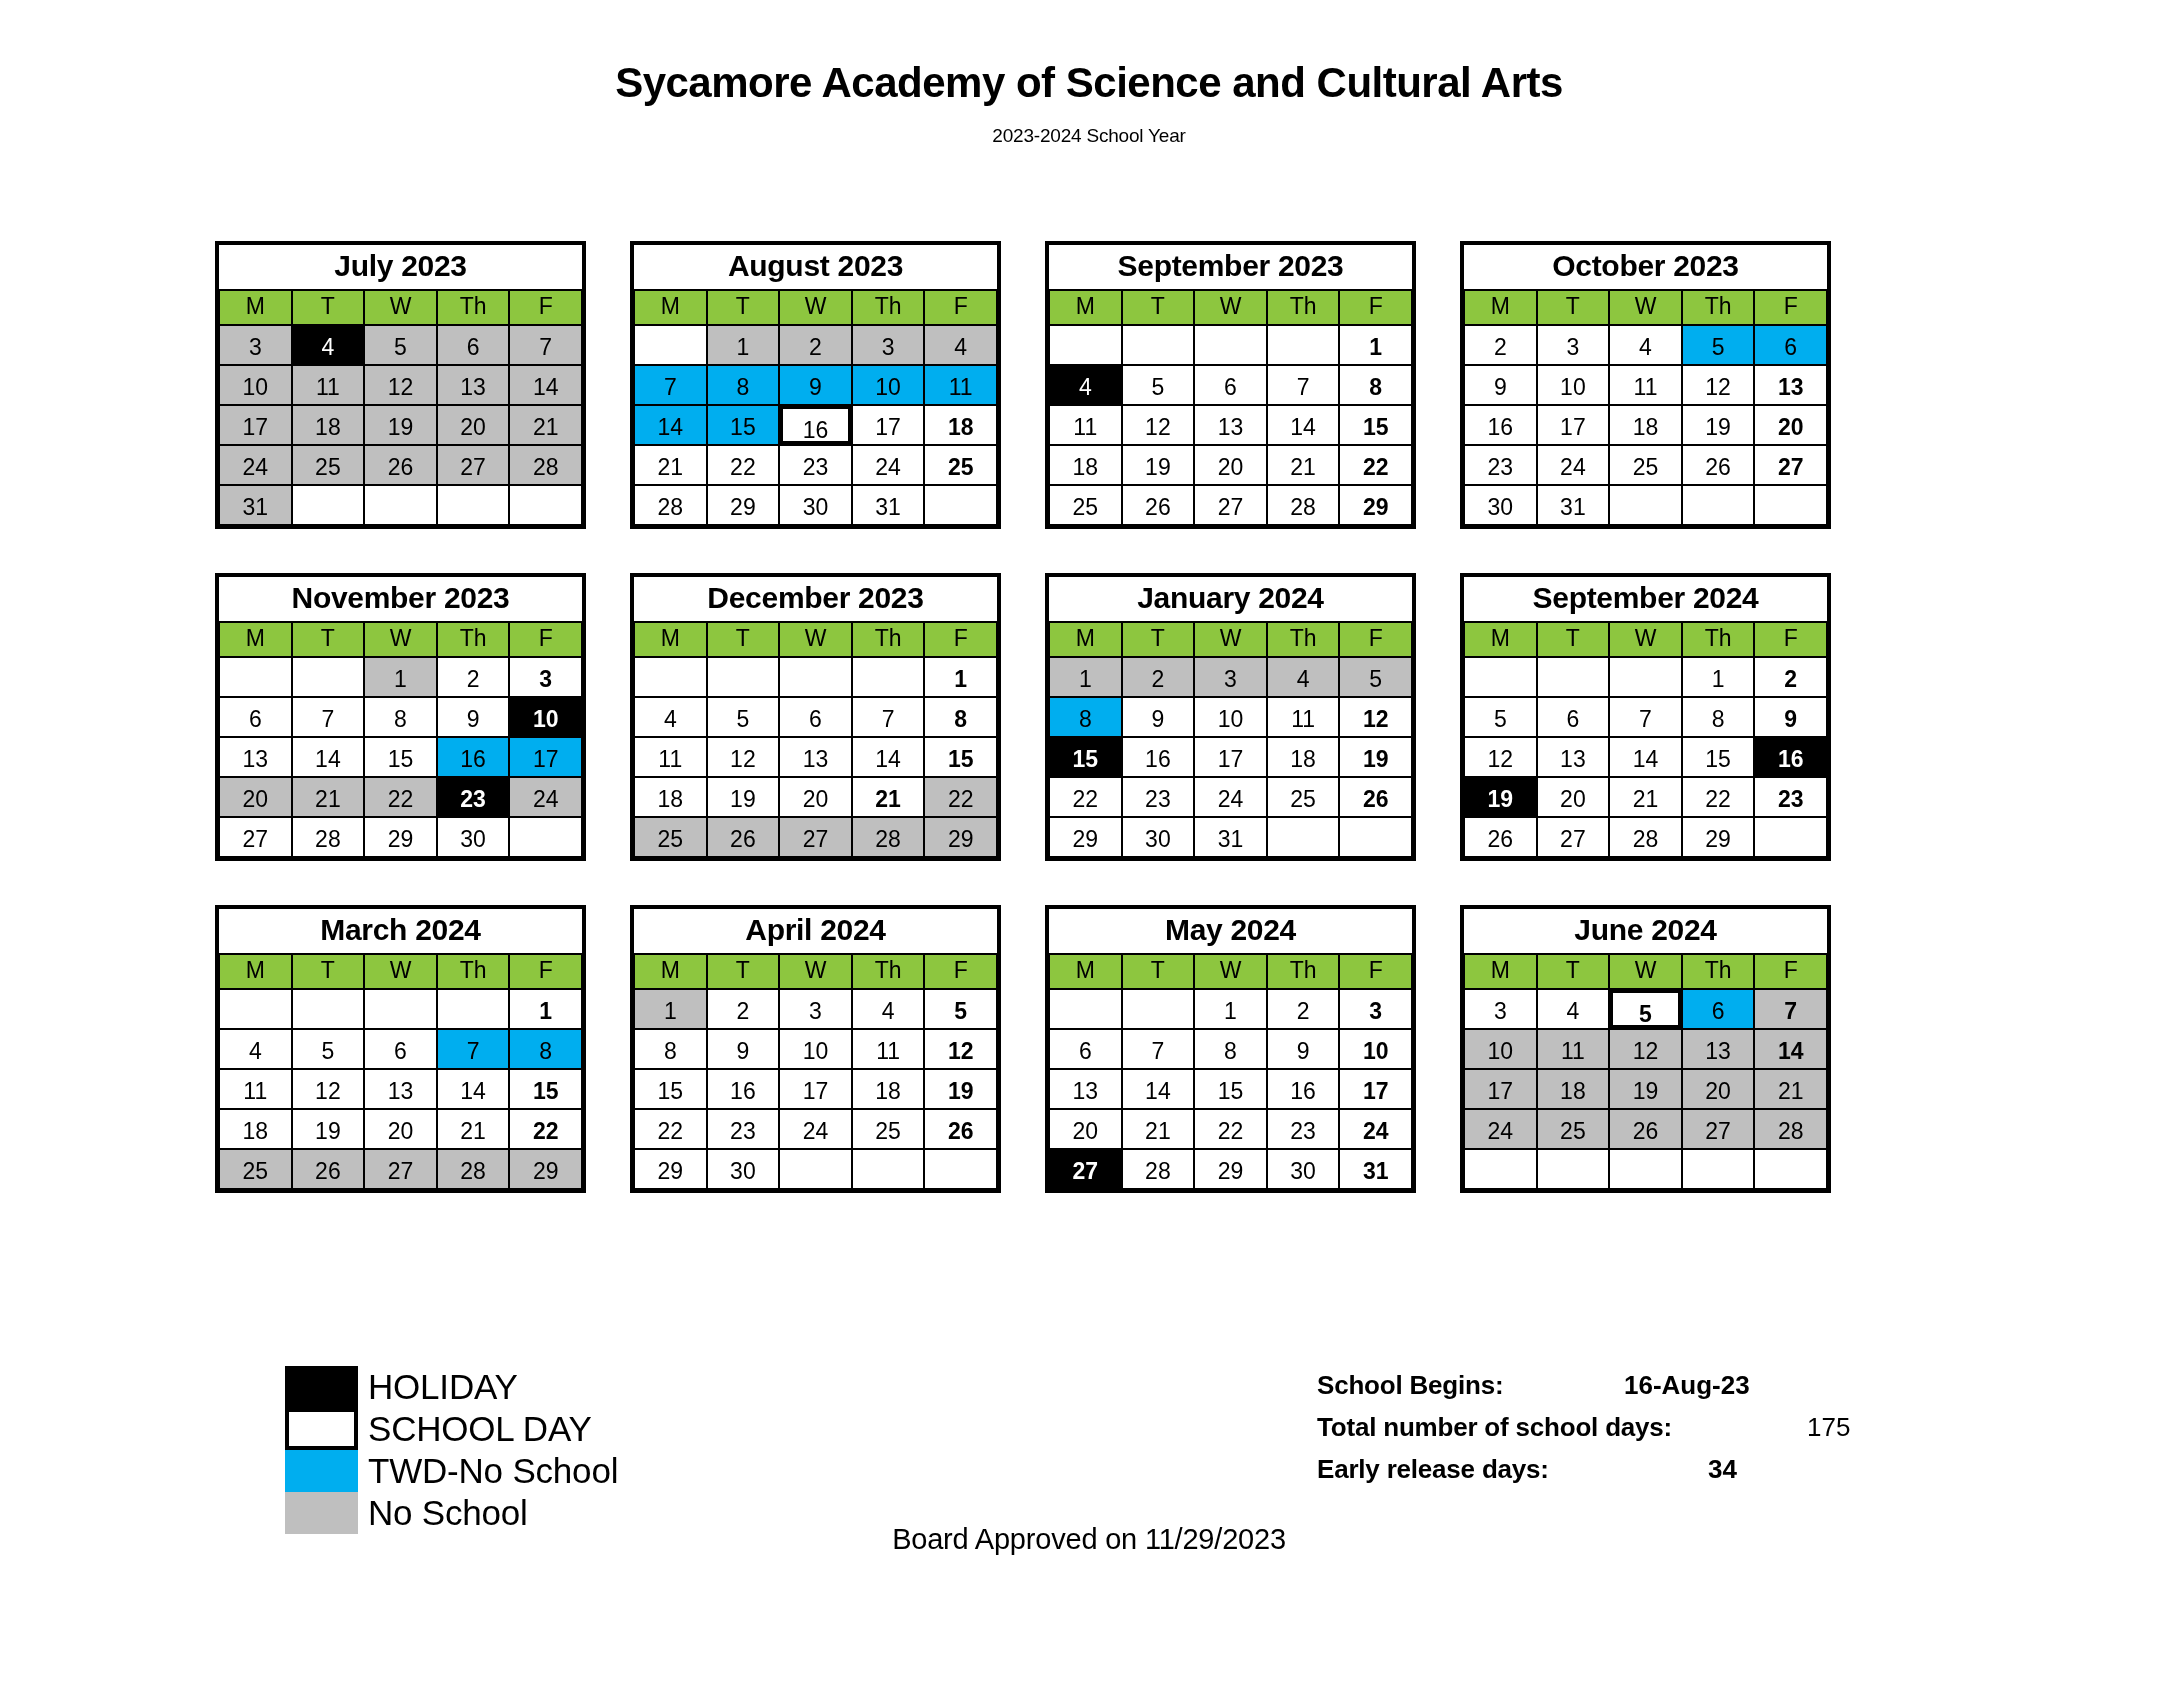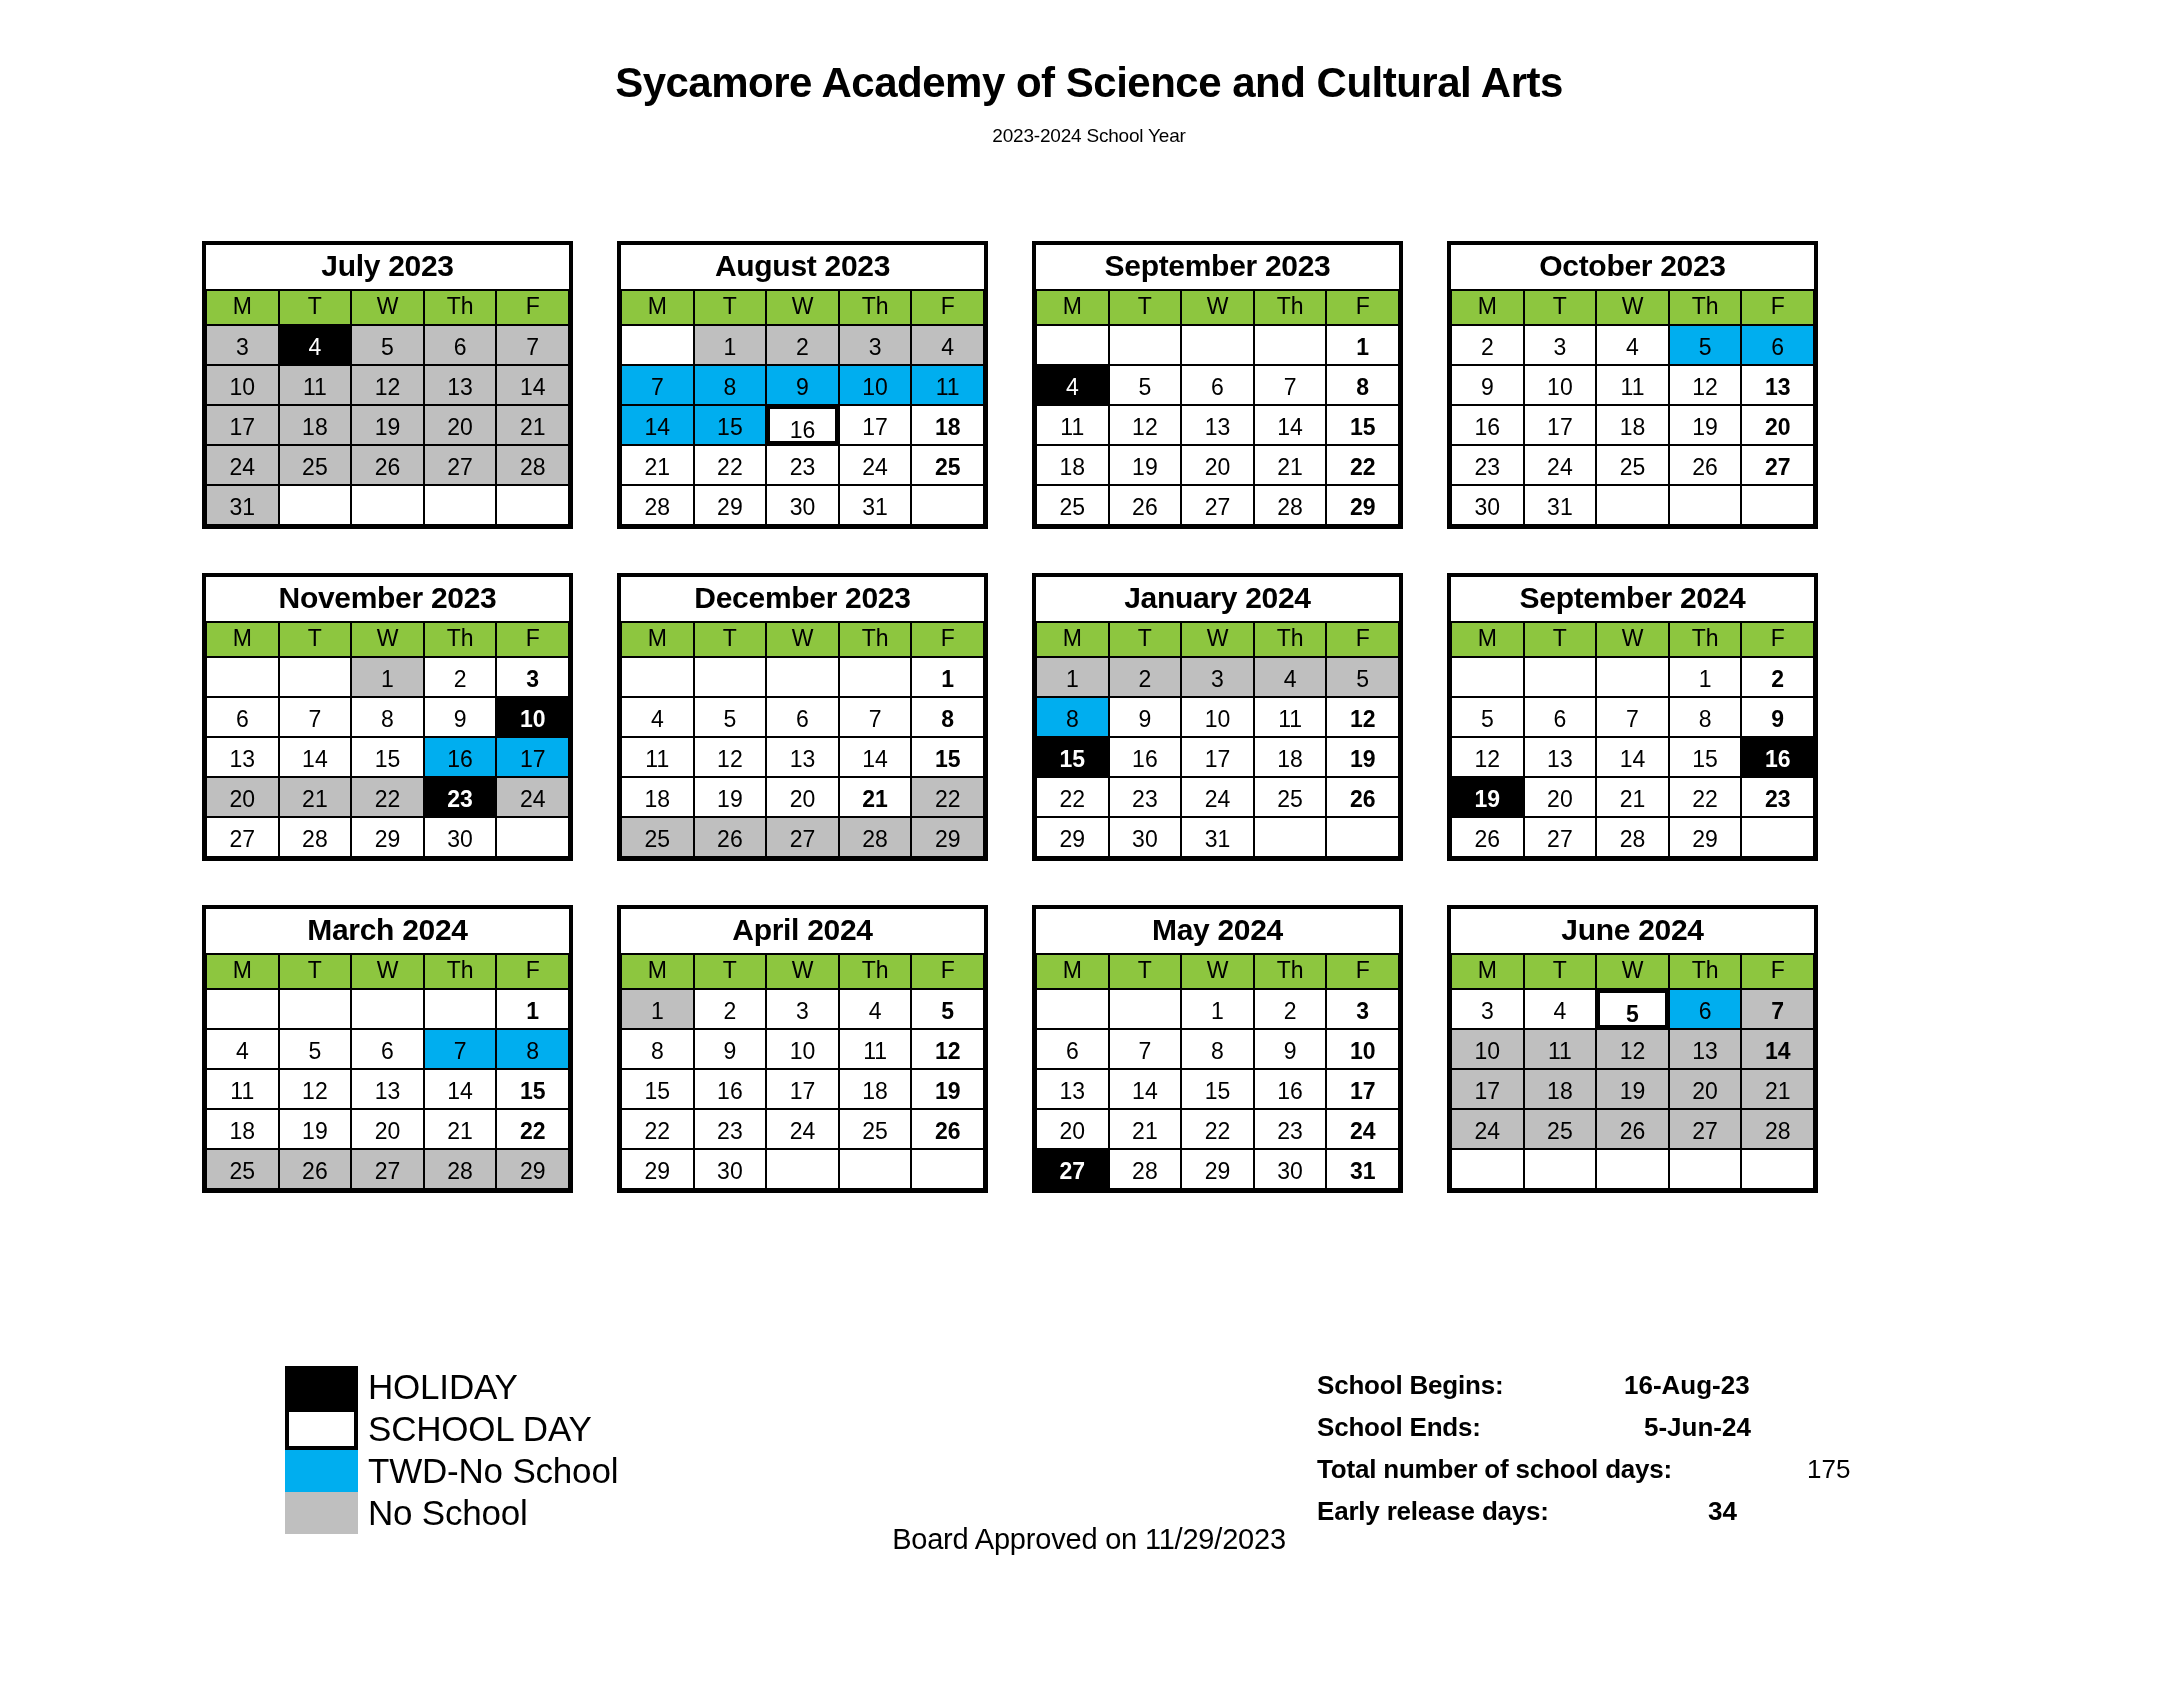--- a/index.html
+++ b/index.html
@@ -30,21 +30,21 @@
   #school-year {
     font-size: 19px;
     font-weight: normal;
     margin-top: 20px;
     letter-spacing: -0.2px;
   }
 
   
   #calendar-grid {
     position: absolute;
-    left: 202px;
+    left: 215px;
     top: 241px;
     width: 1723px;
     display: grid;
     grid-template-columns: repeat(4, 371px);
     grid-auto-rows: auto;
     column-gap: 59px;
     row-gap: 76px;
     gap: 44px;
   }
 
@@ -724,24 +724,20 @@
       <div class="swatch gray"></div>
       <div class="legend-label">No School</div>
     </div>
   </div>
 
 <div id="stats">
   <div class="stat-row">
     <span class="stat-label">School Begins:</span>
     <span class="stat-value sv-begin">16-Aug-23</span>
   </div>
-  <div class="stat-row">
-    <span class="stat-label">School Ends:</span>
-    <span class="stat-value sv-end">5-Jun-24</span>
-  </div>
   <div class="stat-row total">
     <span class="stat-label">Total number of school days:</span>
     <span class="stat-value sv-total">175</span>
   </div>
   <div class="stat-row">
     <span class="stat-label">Early release days:</span>
     <span class="stat-value sv-early">34</span>
   </div>
 </div>
 

